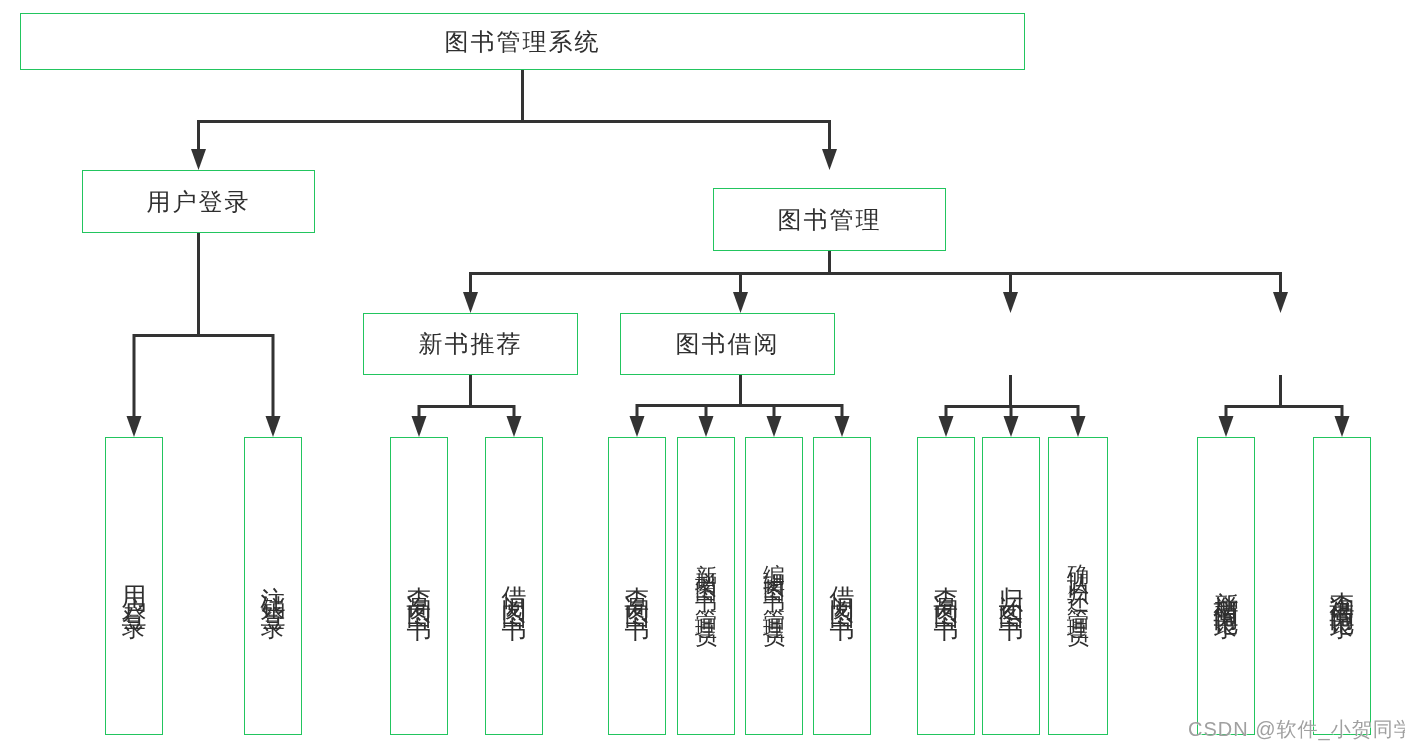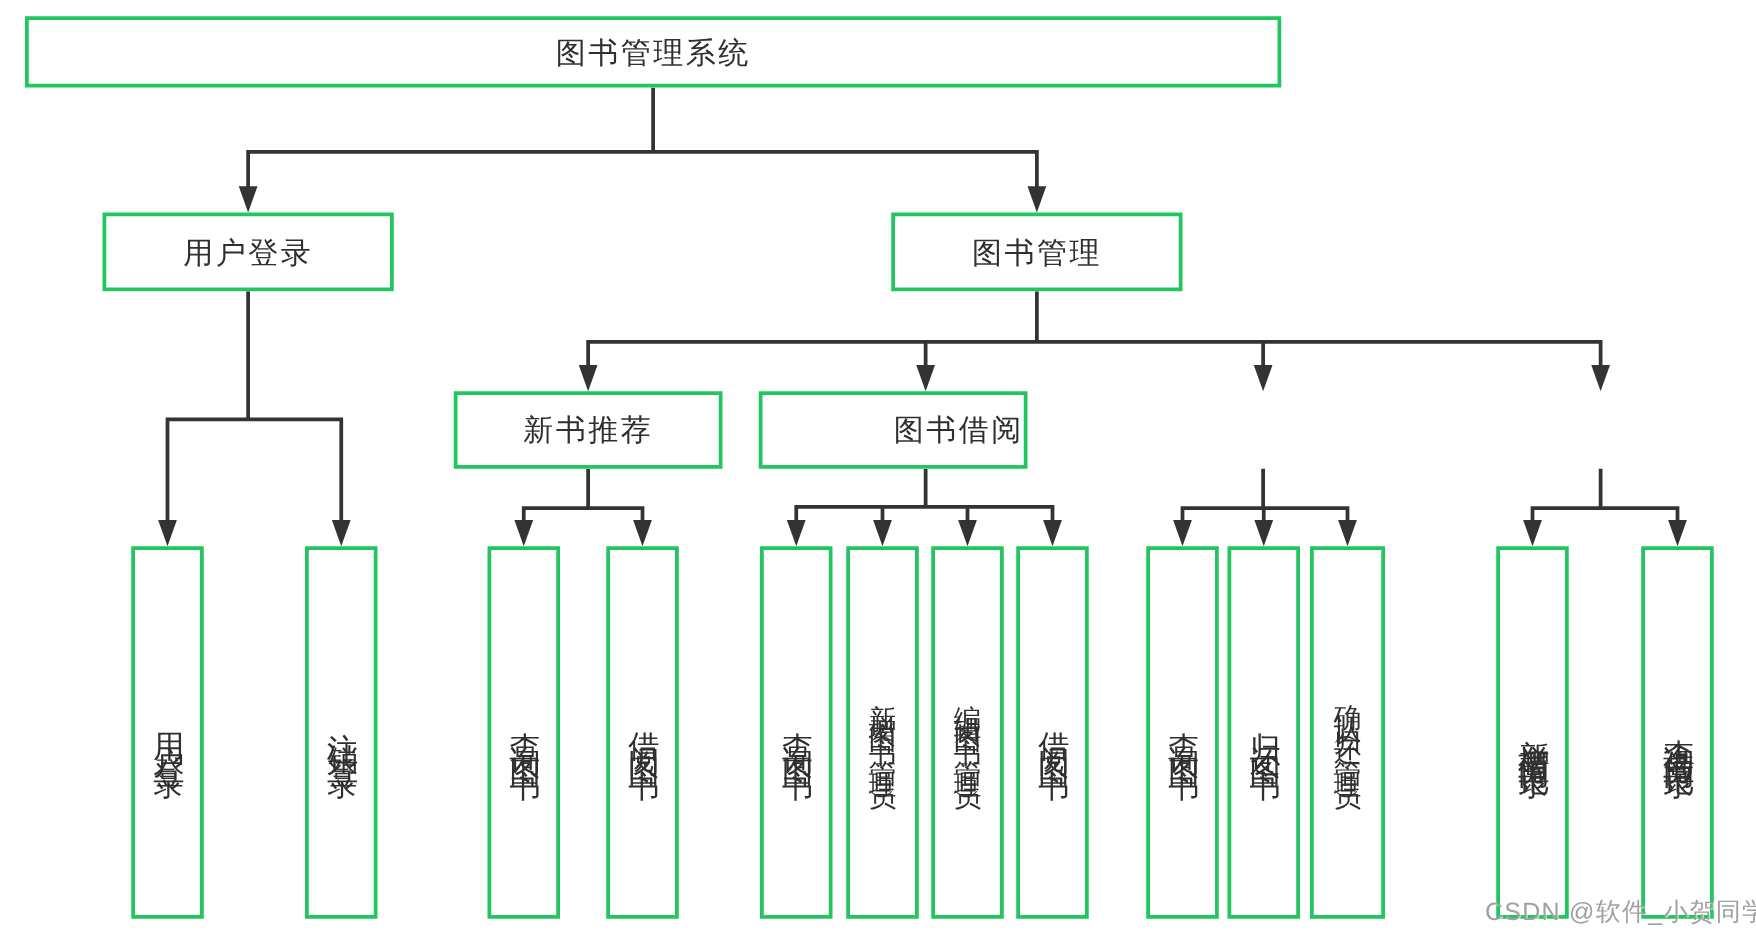--- a/index.html
+++ b/index.html
@@ -8,21 +8,21 @@
   .canvas {
     position: relative;
     width: 1405px;
     height: 747px;
     background: #ffffff;
     overflow: hidden;
   }
   svg.connectors { position: absolute; left: 0; top: 0; z-index: 1; }
   .node {
     position: absolute;
-    border: 3px solid #22c55e;
+    border: 1px solid #22c55e;
     background: #ffffff;
     display: flex;
     align-items: center;
     justify-content: center;
     color: #2f2f2f;
     z-index: 2;
   }
   .hlabel { font-size: 24px; letter-spacing: 2px; white-space: nowrap; }
   .root-node  { left: 20px;  top: 13px;  width: 1005px; height: 57px; }
   .l2-node    { top: 170px;  width: 233px; height: 63px; }
@@ -87,28 +87,28 @@
     </g>
   </svg>
 
   <div class="node root-node">
     <span class="hlabel">图书管理系统</span>
   </div>
 
   <div class="node l2-node" style="left:82px;">
     <span class="hlabel">用户登录</span>
   </div>
-  <div class="node l2-node" style="left:713px;">
+  <div class="node l2-node" style="left:713px;margin-top:18px;">
     <span class="hlabel">图书管理</span>
   </div>
 
   <div class="node l3-node" style="left:363px;text-align:right;">
     <span class="hlabel">新书推荐</span>
   </div>
-  <div class="node l3-node" style="left:607px;justify-content:flex-end;">
+  <div class="node l3-node" style="left:620px;">
     <span class="hlabel">图书借阅</span>
   </div>
 
   <div class="node leaf" style="left:105px;">
     <span class="vlabel v4">用户登录</span>
   </div>
   <div class="node leaf" style="left:244px;">
     <span class="vlabel v4">注销登录</span>
   </div>
 

